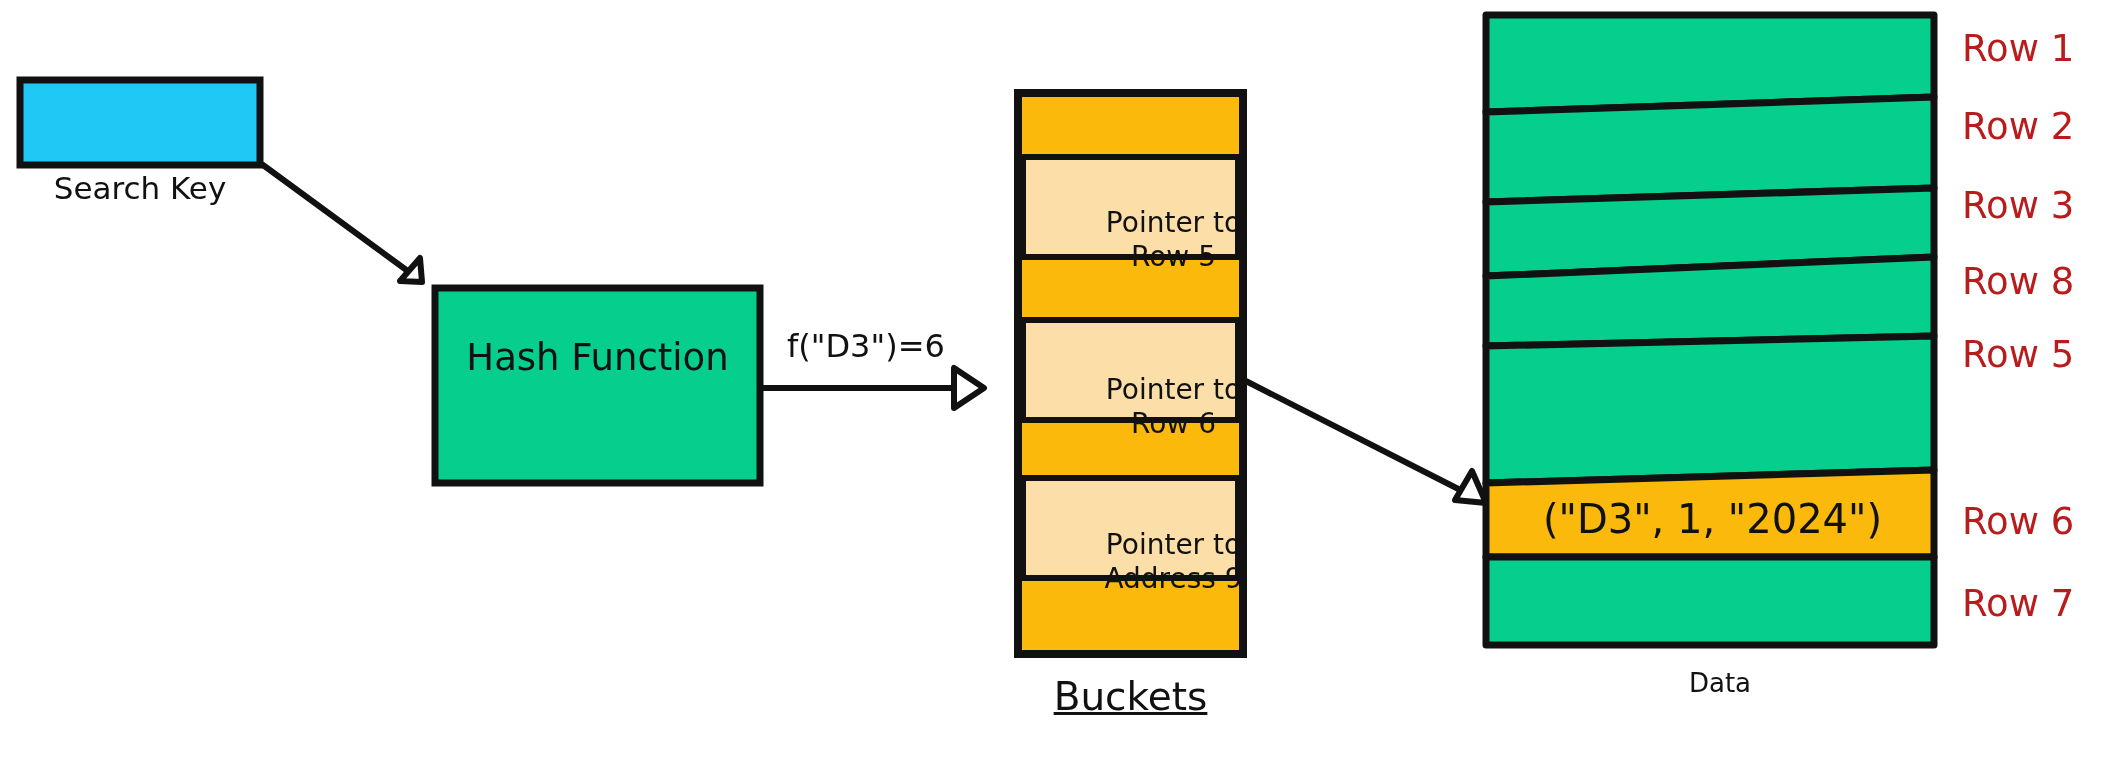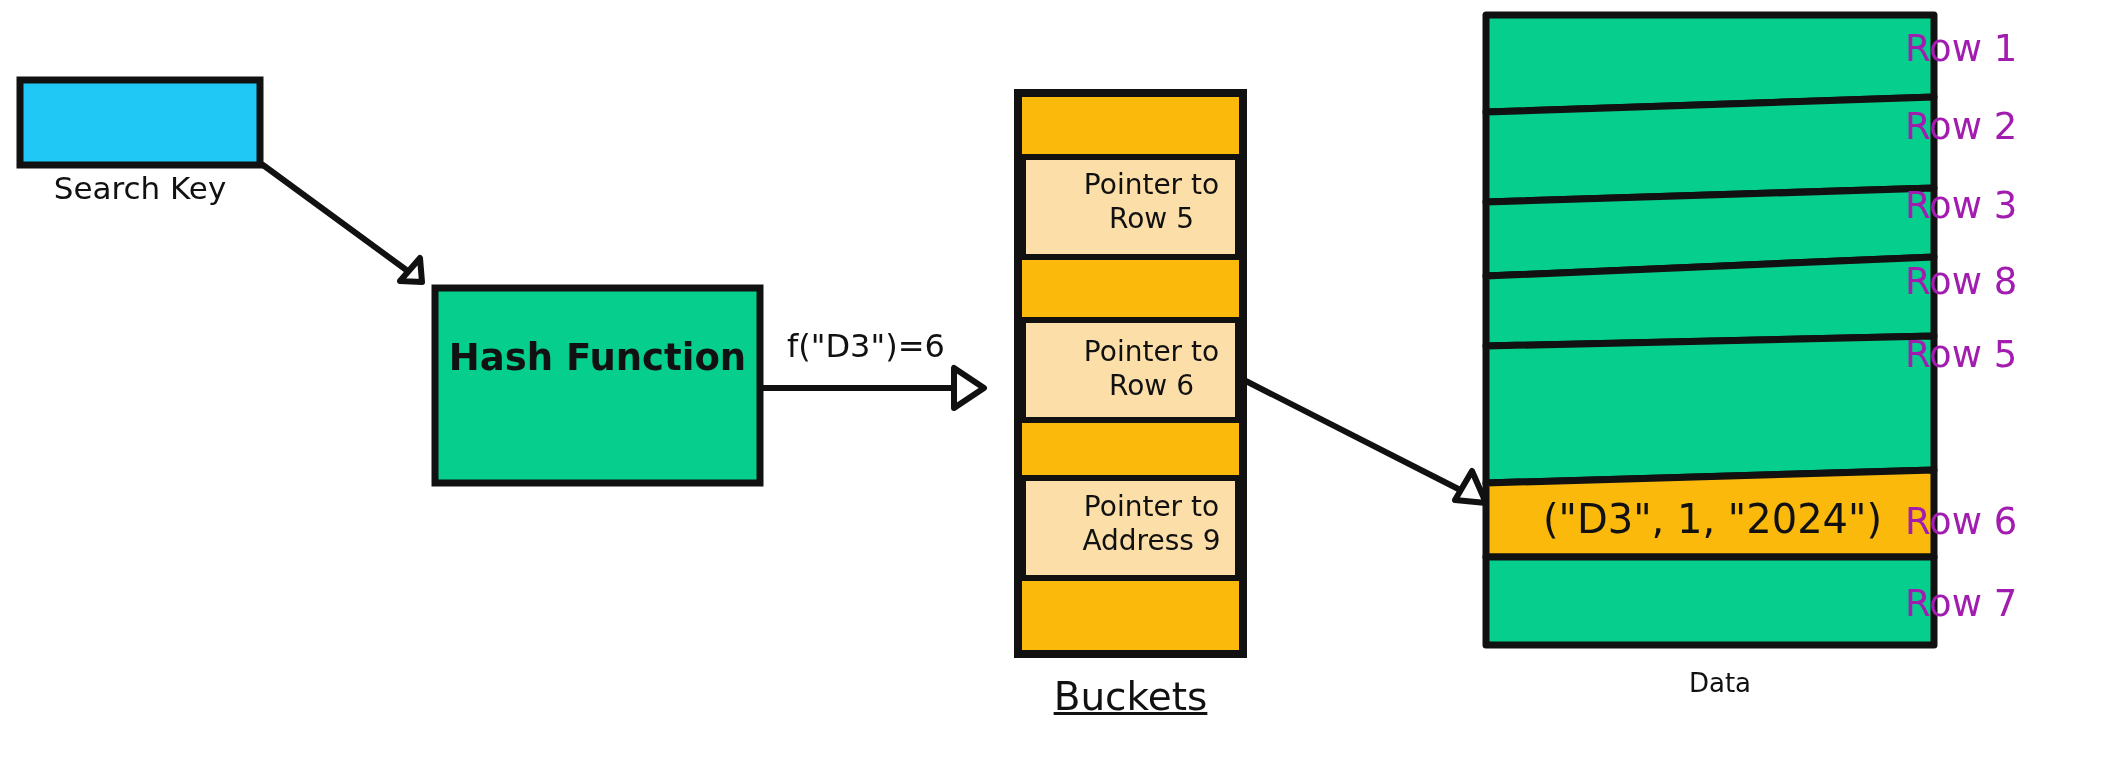--- a/index.html
+++ b/index.html
@@ -48,38 +48,38 @@
     font-size: 33px;
     font-weight: 700;
     letter-spacing: 0.2px;
   }
 
   
   #hash-function-text {
     left: 435px; top: 288px; width: 325px; height: 140px;
     display: flex; align-items: center; justify-content: center;
     font-size: 37px;
-    font-weight: bold;
   }
 
   
   #hash-edge-label {
     left: 787px; top: 330px;
     font-size: 32px;
   }
 
   
   .bucket-cell-label {
     position: absolute;
-    left: 1044px;
+    left: 1066px;
     width: 215px;
     text-align: center;
     font-size: 28px;
     color: #111;
     line-height: 1.22;
+    margin-top: 38px;
   }
   #bucket-label-0 { top: 168px; }
   #bucket-label-1 { top: 335px; }
   #bucket-label-2 { top: 490px; }
 
   #buckets-caption {
     left: 1018px; width: 225px; top: 677px;
     font-size: 39px; text-align: center; text-decoration: underline;
   }
 
@@ -89,23 +89,23 @@
     display: flex; align-items: center; justify-content: center;
     font-size: 40px;
   }
   #data-caption {
     left: 1600px; width: 240px; top: 670px;
     font-size: 26px; text-align: center;
   }
 
   .row-label {
     position: absolute;
-    left: 1905px;
+    left: 1962px;
     font-size: 37px;
-    color: #a21caf;
+    color: #b91c1c;
   }
 </style>
 </head>
 <body>
 
 <div id="canvas">
 
   <svg id="diagram" viewBox="0 0 2120 760">
 
     <rect x="20" y="80" width="240" height="85" fill="#1FC8F5" stroke="#111111" stroke-width="7"></rect>

